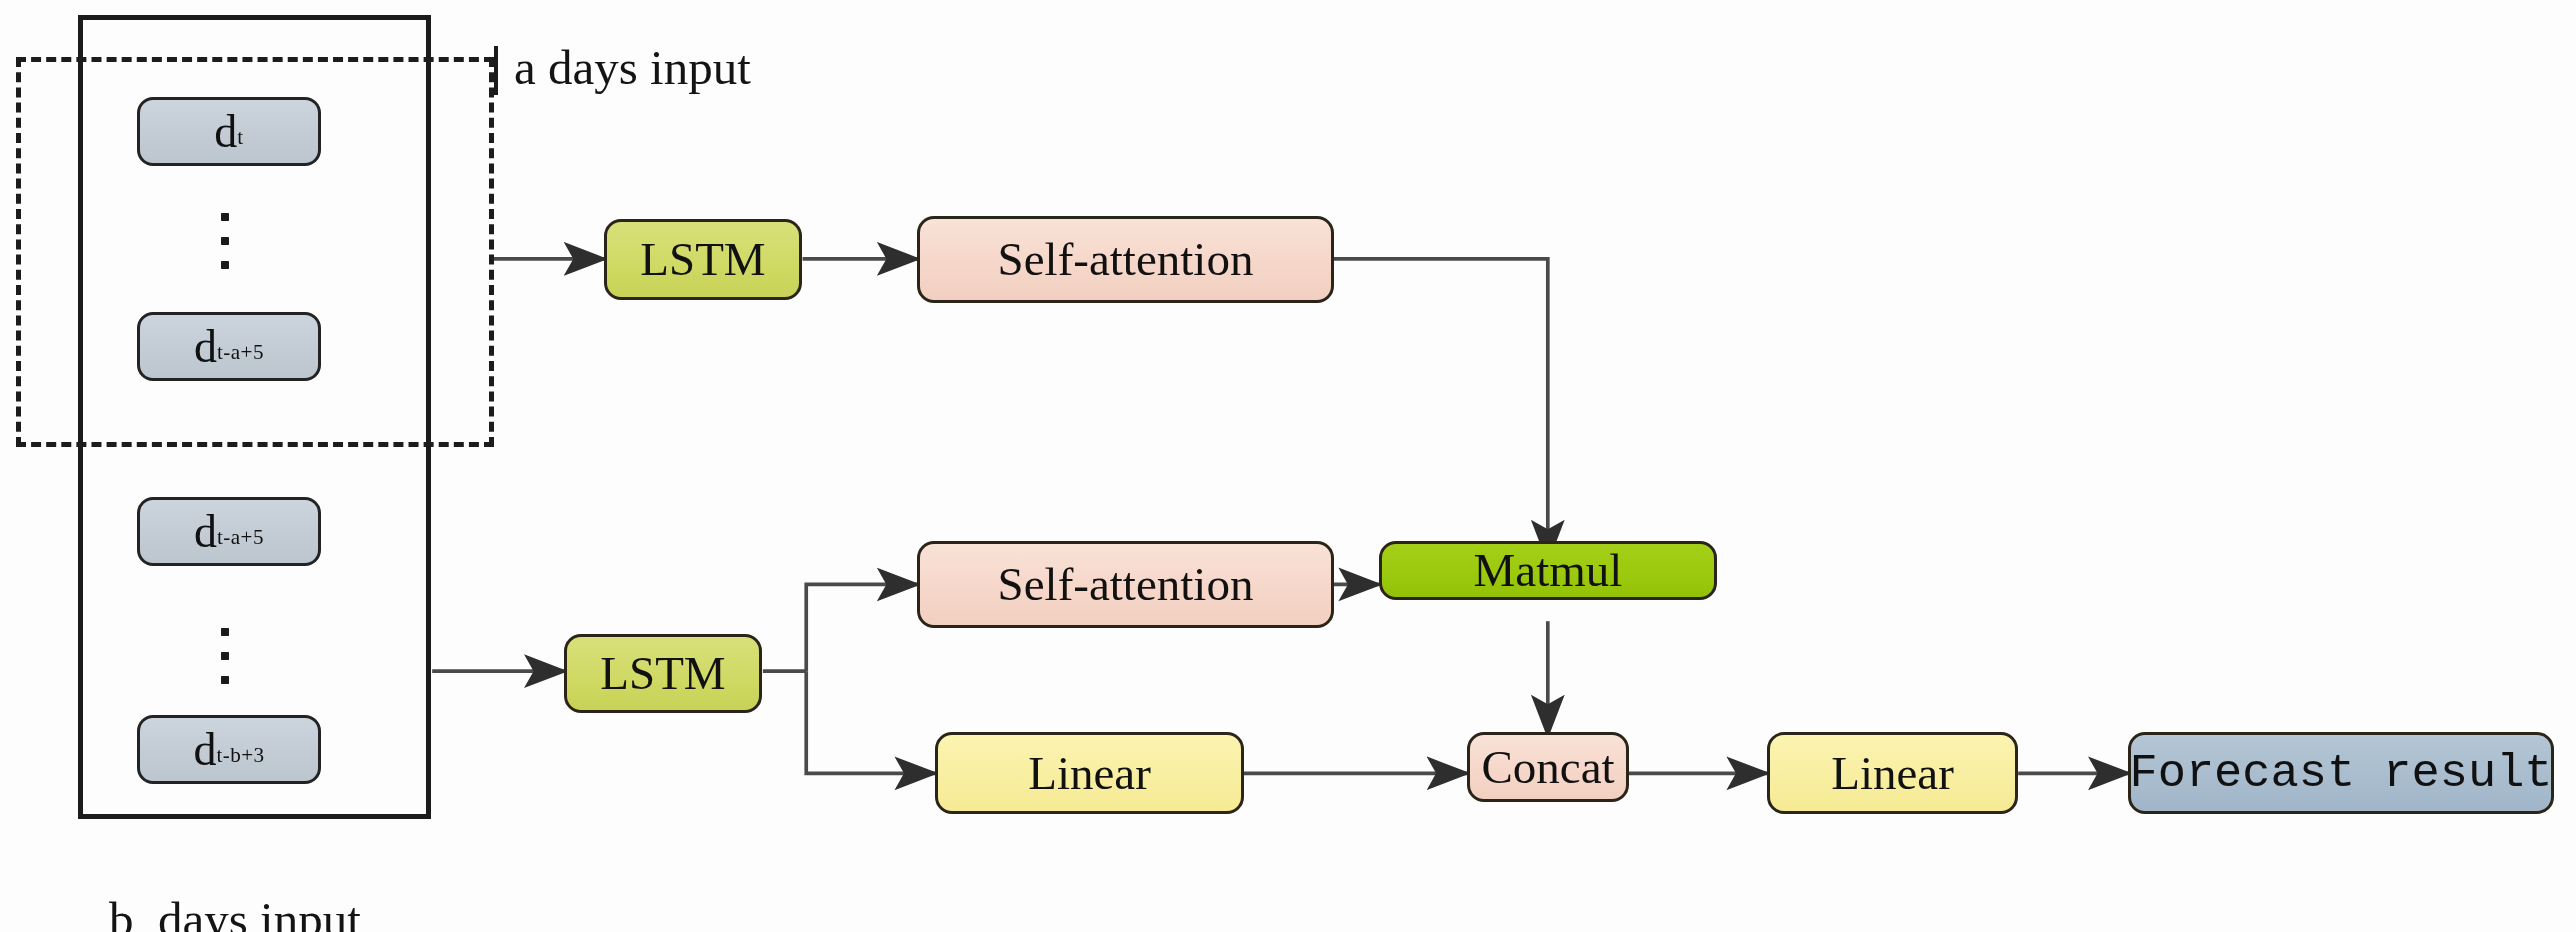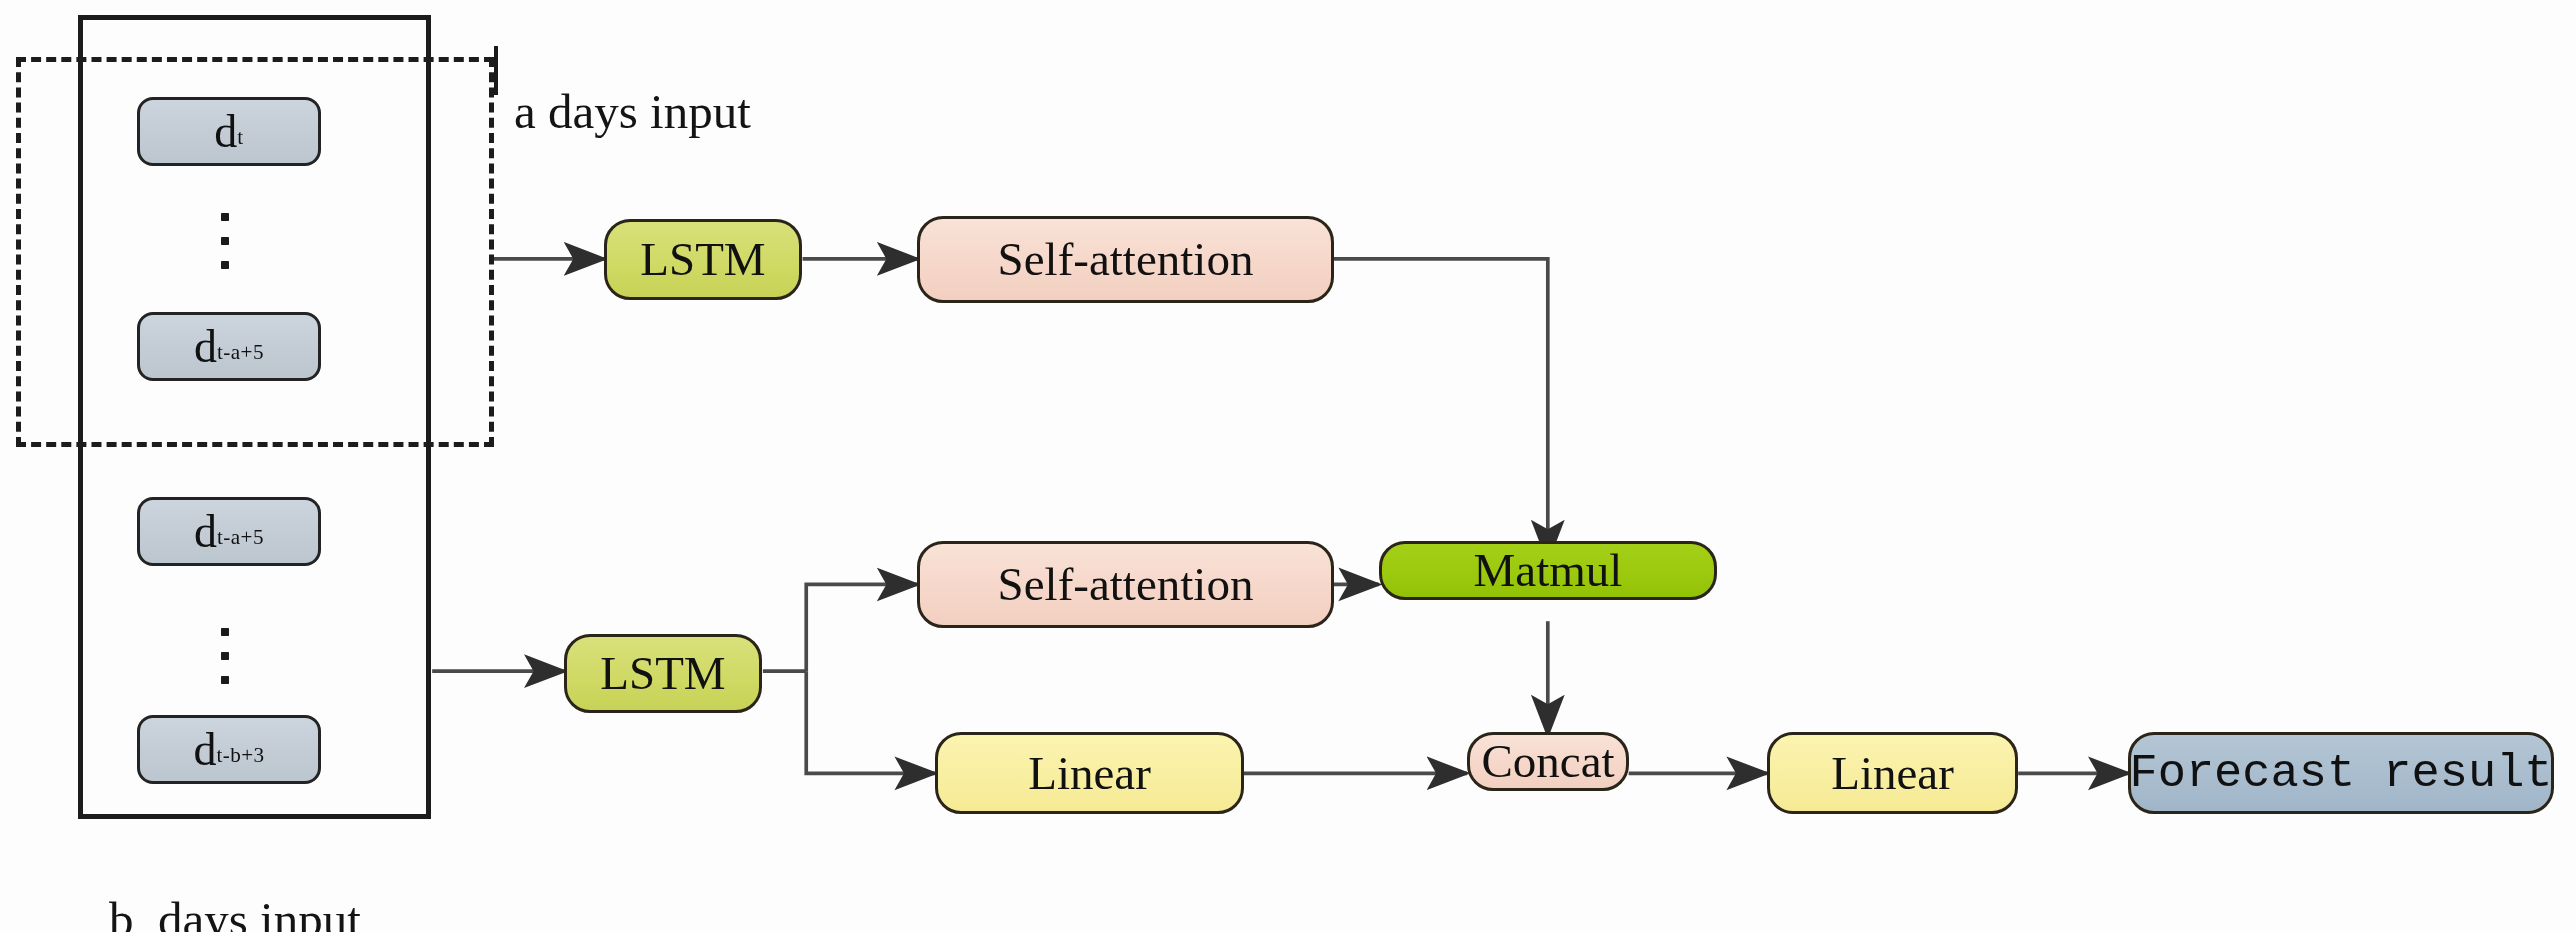--- a/index.html
+++ b/index.html
@@ -36,21 +36,21 @@
     position: absolute;
     border: 5.1px dashed #1c1c1c;
     background: transparent;
     box-sizing: border-box;
   }
   
   .node {
     position: absolute;
     box-sizing: border-box;
     border: 3.7px solid #2b2419;
-    border-radius: 26px;
+    border-radius: 17px;
     display: flex;
     align-items: center;
     justify-content: center;
     text-align: center;
     color: #111111;
     line-height: 1;
     white-space: nowrap;
   }
   .node.data-box {
     border-color: #232323;
@@ -182,36 +182,36 @@
       <i></i>
       <i></i>
   </div>
 
   <div class="node data-box" style="left:137px; top:715px; width:184px; height:69px;">
     <span>d</span>
       <span class="sub">t-b+3</span>
   </div>
 
   <div class="tick" style="left:494px; top:46px; width:4.4px; height:49px;"></div>
-  <div class="caption" style="left:514px; top:43px;margin-top:44px;">a days input</div>
+  <div class="caption" style="left:514px; top:43px;">a days input</div>
 
   <div class="caption" style="left:109px; top:895px;">b  days input</div>
 
   <div class="node lstm" style="left:604px; top:219px; width:198px; height:81px;">LSTM</div>
 
   <div class="node attn" style="left:917px; top:216px; width:417px; height:87px;">Self-attention</div>
 
   <div class="node lstm" style="left:564px; top:634px; width:198px; height:79px;">LSTM</div>
 
   <div class="node attn" style="left:917px; top:541px; width:417px; height:87px;">Self-attention</div>
 
   <div class="node matmul" style="left:1379px; top:541px; width:338px; height:59px;">Matmul</div>
 
   <div class="node linear" style="left:935px; top:732px; width:309px; height:82px;">Linear</div>
 
-  <div class="node attn" style="left:1467px; top:732px; width:162px; height:59px;">Concat</div>
+  <div class="node attn" style="left:1467px; top:732px; width:162px; height:70px;">Concat</div>
 
   <div class="node linear" style="left:1767px; top:732px; width:251px; height:82px;">Linear</div>
 
   <div class="node forecast" style="left:2128px; top:732px; width:426px; height:82px;font-family:Liberation Mono, monospace;">Forecast result</div>
 
 </div>
 
 
 </body></html>

